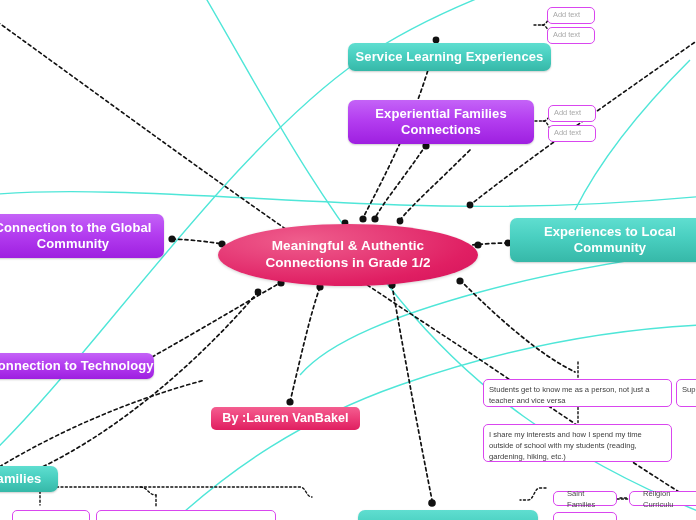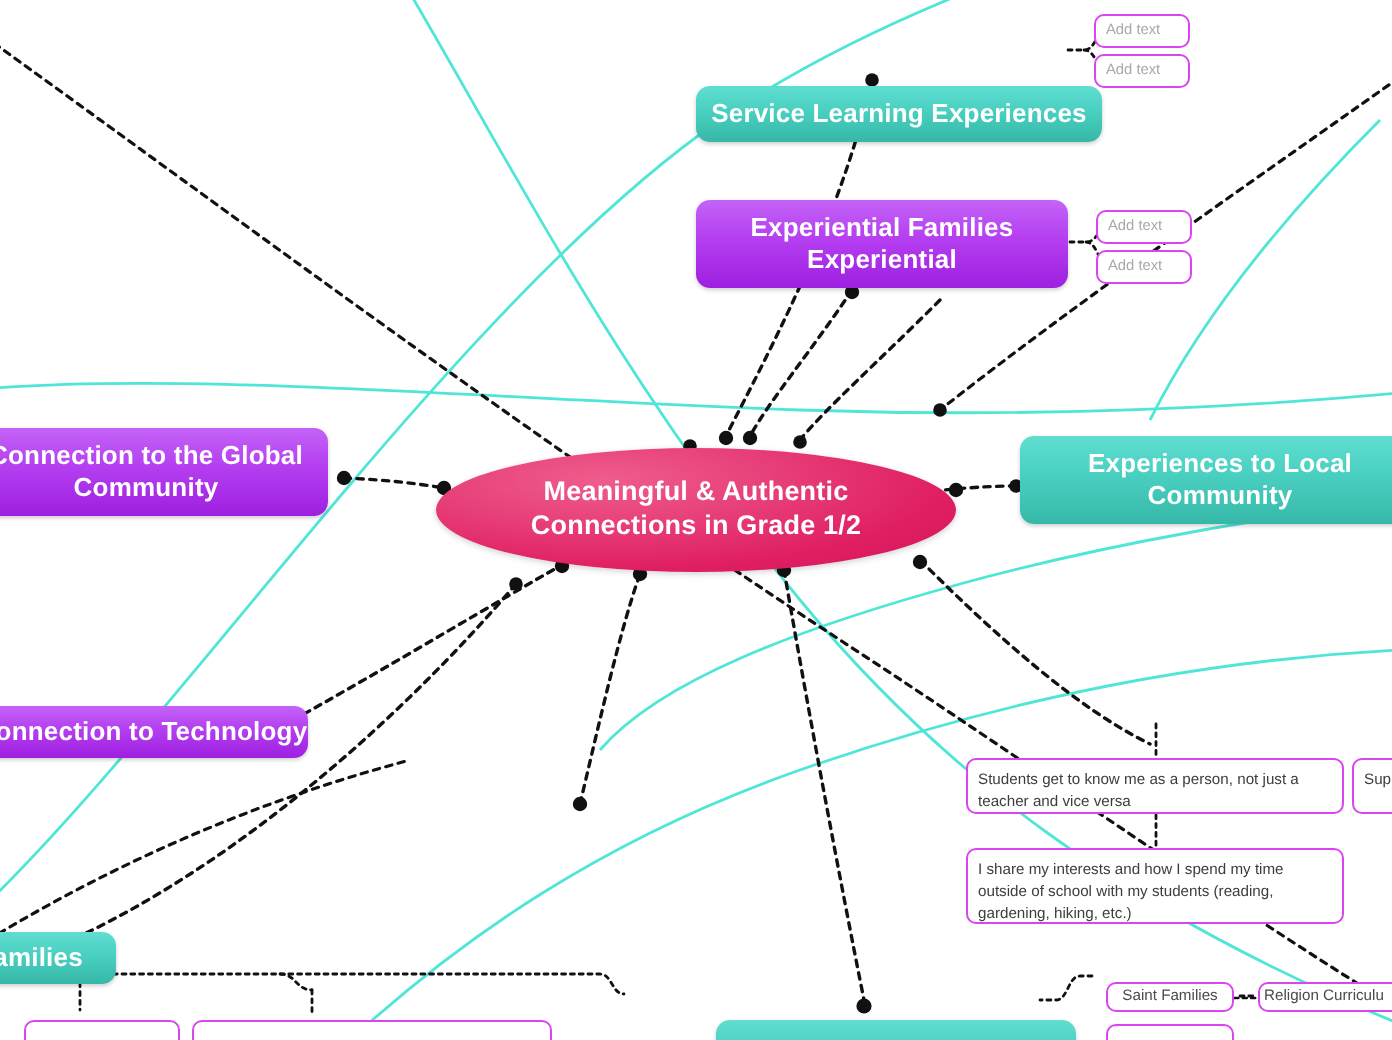--- a/index.html
+++ b/index.html
@@ -79,25 +79,25 @@
   }
   .textbox.placeholder {
     color: #a8a8a8;
     font-size: 7.4px;
     display: flex;
     align-items: center;
     padding: 0 5px;
   }
   .textbox.chip {
     display: flex;
-    align-items: flex-start;
+    align-items: center;
     justify-content: center;
     font-size: 7.6px;
     color: #4a4a4a;
-    padding: 0 2px;
+    padding: 0 13px;
   }
   .textbox.chip-left {
     justify-content: flex-start;
   }
 </style>
 </head>
 <body>
 
 <div id="canvas">
 
@@ -191,21 +191,21 @@
     <span>Meaningful &amp; Authentic</span>
     <span>Connections in Grade 1/2</span>
   </div>
 
   <div class="node node-rect node-teal" style="left:348px; top:11px; width:203px; height:28px;margin-top:32px;">
     <span>Service Learning Experiences</span>
   </div>
 
   <div class="node node-rect node-purple" style="left:348px; top:100px; width:186px; height:44px; flex-direction:column;">
     <span>Experiential Families</span>
-    <span>Experiential</span>
+    <span>Connections</span>
   </div>
 
   <div class="node node-rect node-purple" style="left:-18px; top:214px; width:182px; height:44px; flex-direction:column;">
     <span>Connection to the Global</span>
     <span>Community</span>
   </div>
 
   <div class="node node-rect node-teal" style="left:510px; top:218px; width:200px; height:44px; flex-direction:column;">
     <span>Experiences to Local</span>
     <span>Community</span>
@@ -215,20 +215,23 @@
     <span>Connection to Technology</span>
   </div>
 
   <div class="node node-rect node-teal" style="left:-28px; top:466px; width:86px; height:26px;">
     <span>Families</span>
   </div>
 
   <div class="node node-rect node-teal" style="left:358px; top:510px; width:180px; height:34px;">
   </div>
 
+  <div class="node node-pink" style="left:211px; top:407px; width:149px; height:23px;">
+    <span>By :Lauren VanBakel</span>
+  </div>
 
   <div class="textbox placeholder" style="left:547px; top:7px; width:48px; height:17px;">
     <span>Add text</span>
   </div>
   <div class="textbox placeholder" style="left:547px; top:27px; width:48px; height:17px;">
     <span>Add text</span>
   </div>
   <div class="textbox placeholder" style="left:548px; top:105px; width:48px; height:17px;">
     <span>Add text</span>
   </div>

